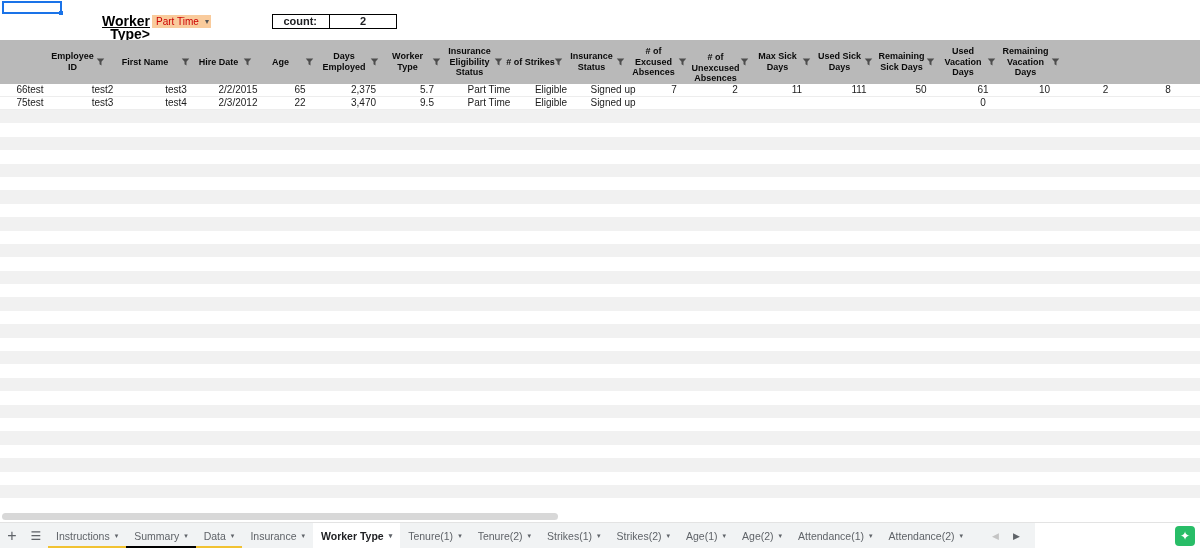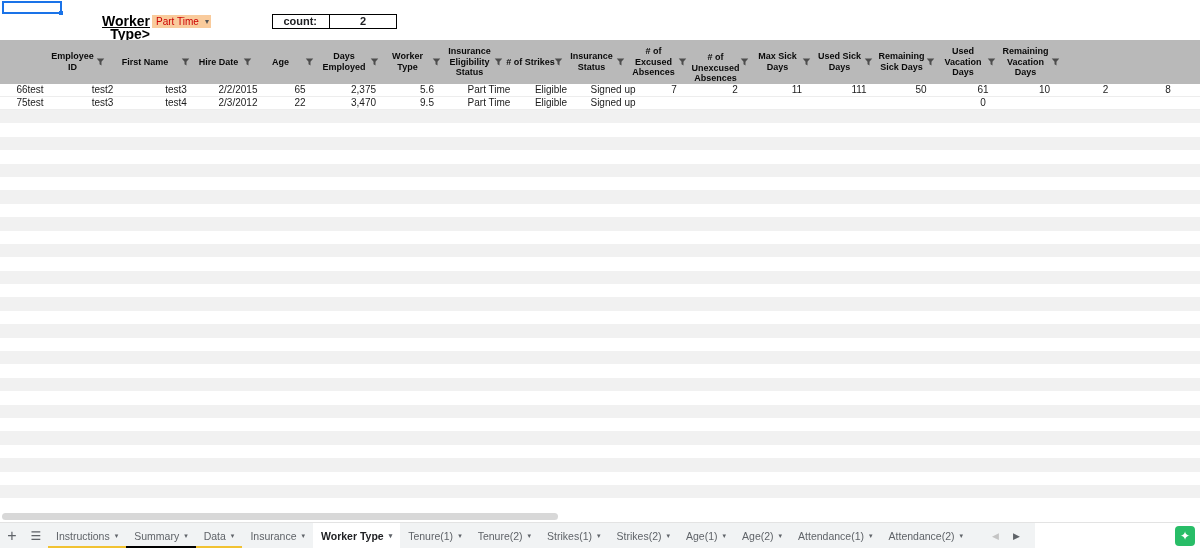--- a/index.html
+++ b/index.html
@@ -210,21 +210,21 @@
         </div>
       </div>
     <div id="table-body">
         <div class="drow">
           <div class="dcell" style="width: 60px;">66test</div>
           <div class="dcell" style="width: 85px;">test2</div>
           <div class="dcell" style="width: 62px;">test3</div>
           <div class="dcell" style="width: 62px;">2/2/2015</div>
           <div class="dcell" style="width: 62px;">65</div>
           <div class="dcell" style="width: 65px;">2,375</div>
-          <div class="dcell" style="width: 62px;">5.6</div>
+          <div class="dcell" style="width: 62px;">5.7</div>
           <div class="dcell" style="width: 62px;">Part Time</div>
           <div class="dcell" style="width: 62px;">Eligible</div>
           <div class="dcell" style="width: 62px;">Signed up</div>
           <div class="dcell" style="width: 60px;">7</div>
           <div class="dcell" style="width: 62px;">2</div>
           <div class="dcell" style="width: 62px;">11</div>
           <div class="dcell" style="width: 62px;">111</div>
           <div class="dcell" style="width: 62px;">50</div>
           <div class="dcell" style="width: 62px;">61</div>
           <div class="dcell" style="width: 61px;">10</div>

